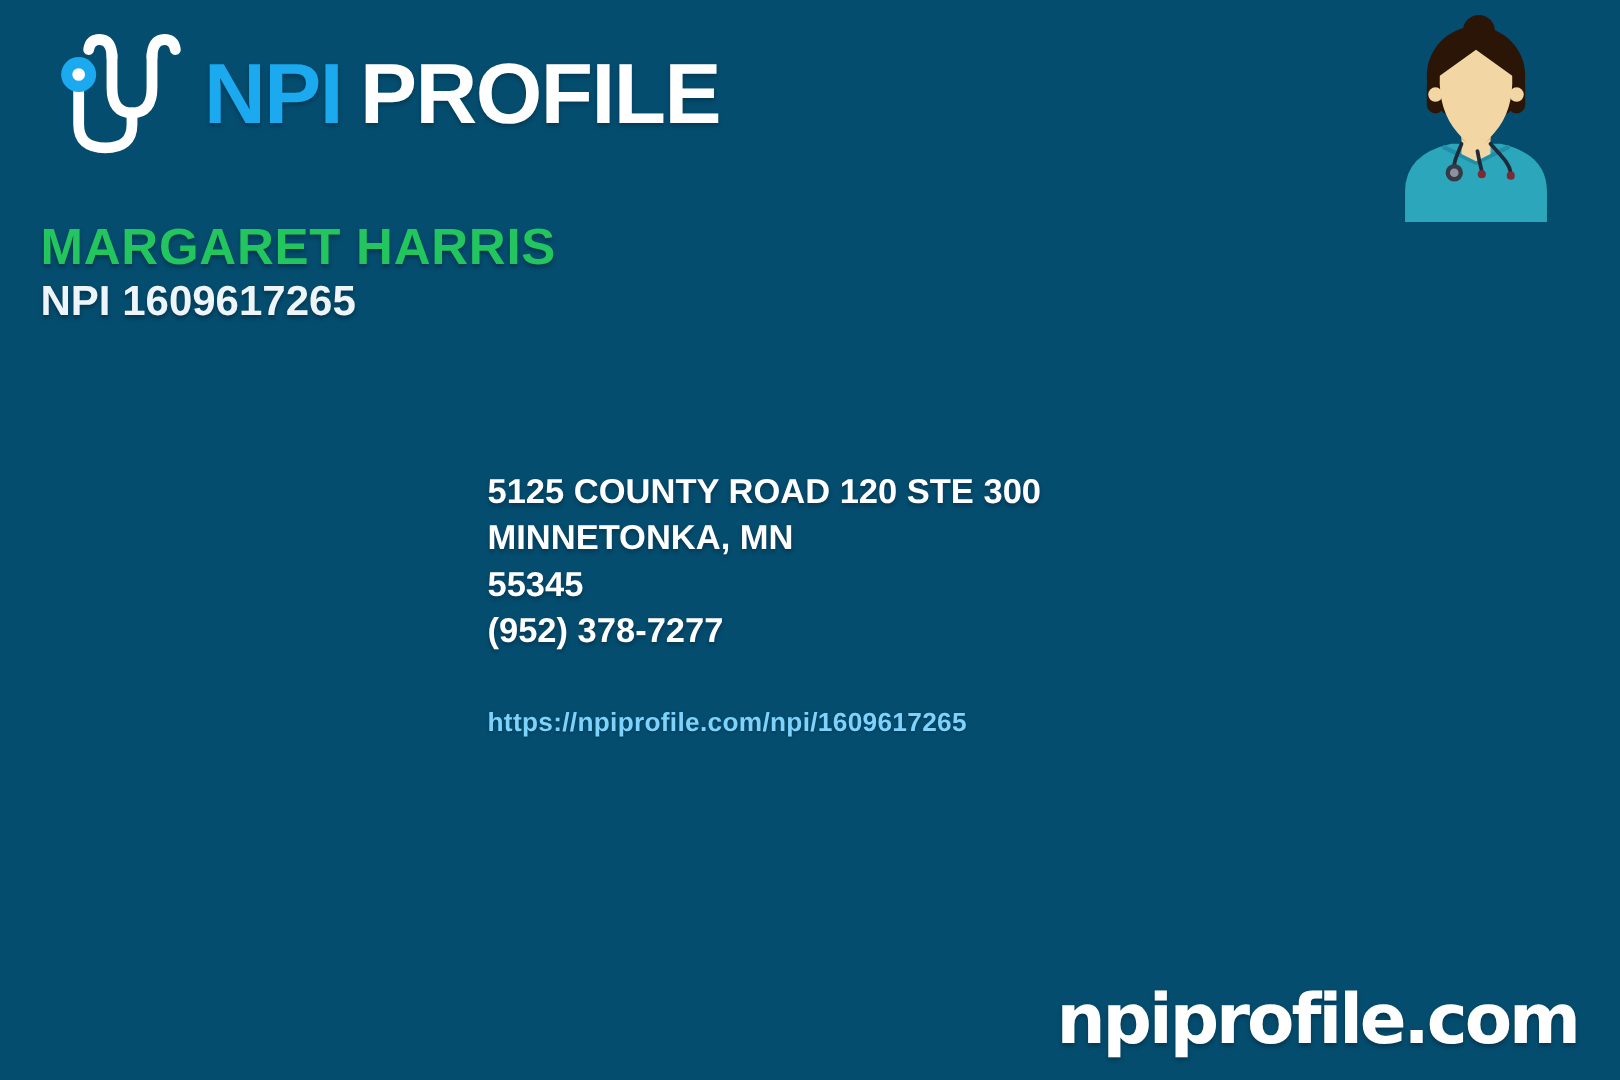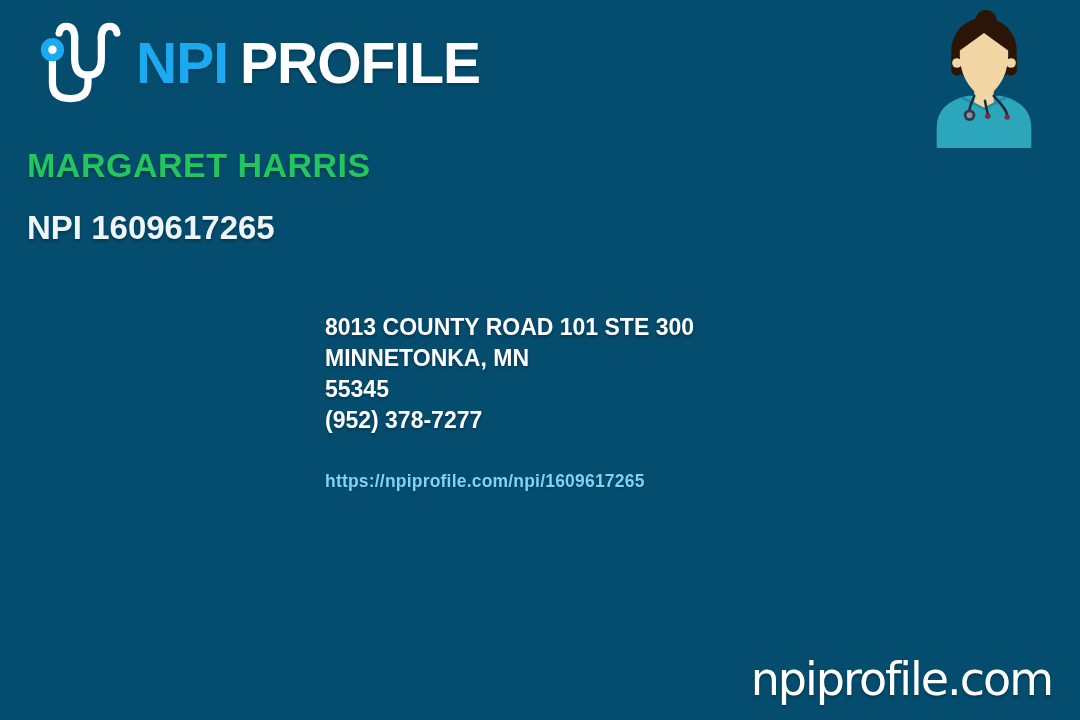--- a/index.html
+++ b/index.html
@@ -33,21 +33,21 @@
   .provider-name{
     color:#22c55e;font-size:34px;font-weight:700;letter-spacing:.5px;
     text-shadow:0 2px 3px rgba(0,25,40,.45);
     text-align:center;
   }
   .provider-type{
     color:#f2f1cb;font-size:28px;font-weight:700;margin-top:22px;
     text-shadow:0 2px 3px rgba(0,25,40,.45);
   }
   .provider-npi{
-    color:#eef5f8;font-size:33px;font-weight:700;margin-top:24px;
+    color:#eef5f8;font-size:28px;font-weight:700;margin-top:0;
     text-shadow:0 2px 3px rgba(0,25,40,.45);
   }
 
   
   .address{
     position:absolute;left:325px;top:312px;
     color:#ffffff;font-size:23px;font-weight:700;line-height:31px;
     text-shadow:0 2px 3px rgba(0,25,40,.4);
   }
   .address div{min-height:31px;}
@@ -56,21 +56,21 @@
   .profile-url{
     position:absolute;left:325px;top:471px;
     color:#7dd3fc;font-size:17.5px;font-weight:700;letter-spacing:.2px;
     text-shadow:0 1px 2px rgba(0,25,40,.4);
   }
 
   
   .footer{
     position:absolute;right:28px;bottom:14px;
     color:#ffffff;font-family:"DejaVu Sans", sans-serif;
-    font-size:46px;font-weight:400;letter-spacing:-2px;
+    font-size:46px;font-weight:700;letter-spacing:-2px;
     text-shadow:0 2px 3px rgba(0,25,40,.4);
   }
 </style>
 </head>
 <body>
 
 <div class="card">
 
   <div class="logo">
     <svg class="logo-icon" viewBox="0 0 90 80" aria-hidden="true">
@@ -118,21 +118,21 @@
     <circle cx="79" cy="113" r="2.8" fill="#7a2b33"></circle>
     <circle cx="59" cy="112" r="2.8" fill="#7a2b33"></circle>
   </svg>
 
   <div class="provider">
     <div class="provider-name">MARGARET HARRIS</div>
     <div class="provider-npi">NPI 1609617265</div>
   </div>
 
   <div class="address">
-    <div>8013 COUNTY ROAD 101 STE 300</div>
+    <div>5125 COUNTY ROAD 120 STE 300</div>
     <div>MINNETONKA, MN</div>
     <div>55345</div>
     <div>(952) 378-7277</div>
   </div>
 
   <div class="profile-url">https://npiprofile.com/npi/1609617265</div>
 
   <div class="footer">npiprofile.com</div>
 
 </div>

